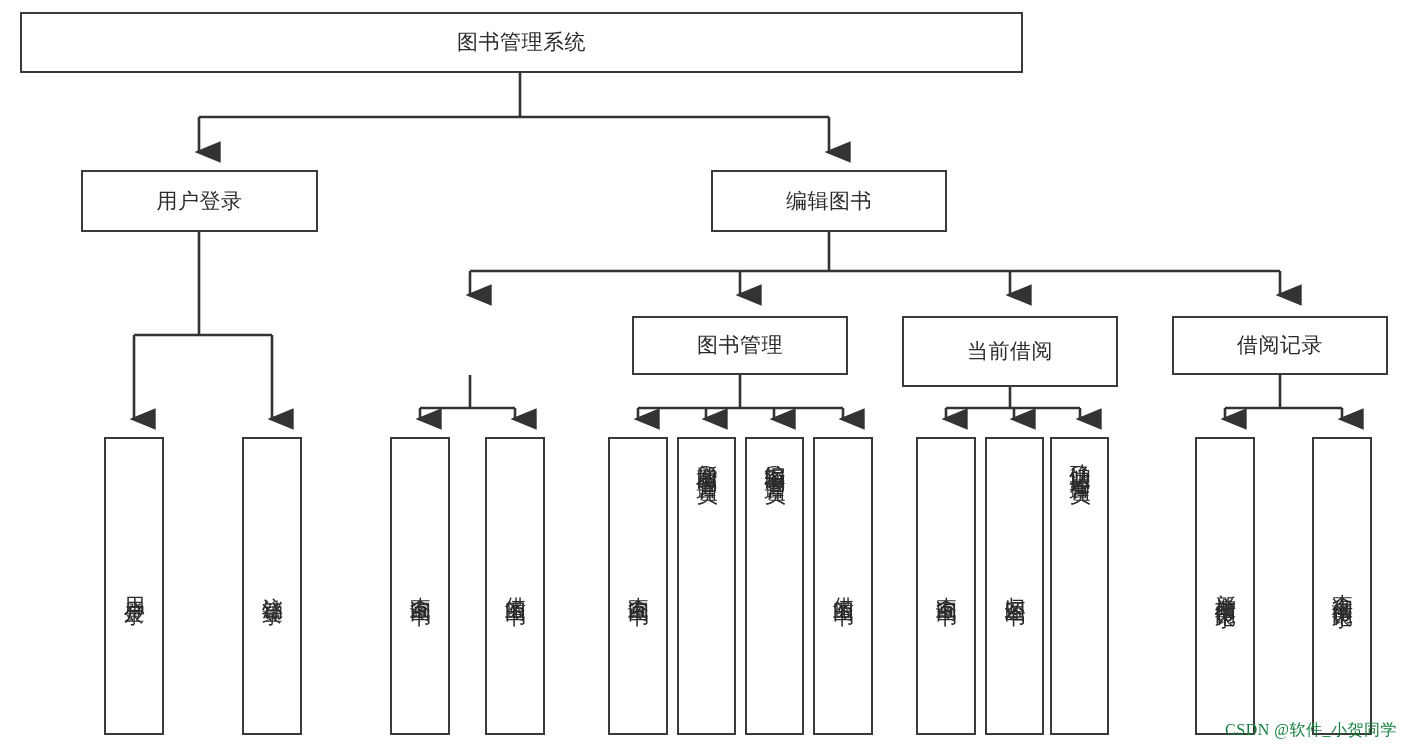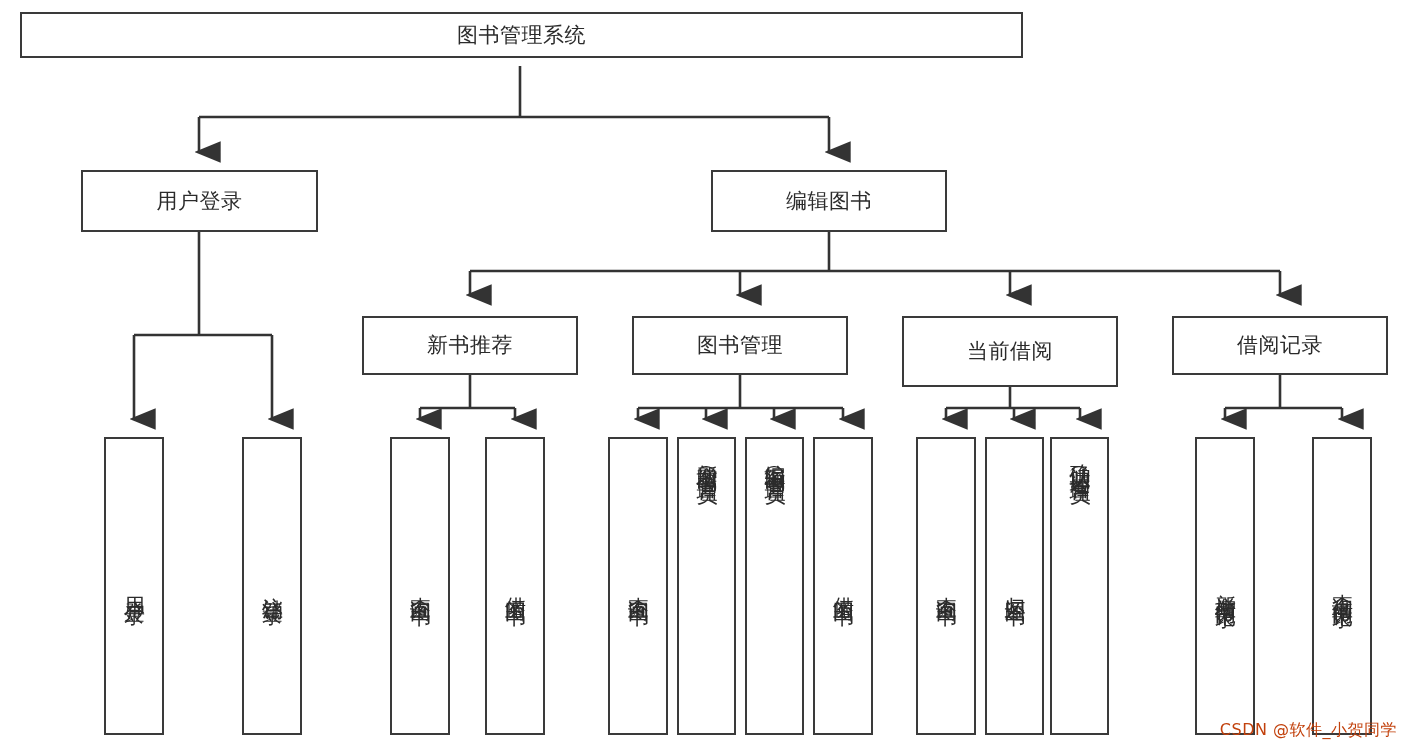--- a/index.html
+++ b/index.html
@@ -56,23 +56,24 @@
   }
   .node.leaf.centered {
     align-items: center;
     padding-top: 0;
   }
   .watermark {
     position: absolute;
     right: 8px;
     bottom: 6px;
     font-size: 16px;
-    color: #c2410c;
+    color: #15803d;
     letter-spacing: 0.5px;
     white-space: nowrap;
+    font-family: Liberation Serif, serif;
   }
 </style>
 </head>
 <body>
 
 <div id="canvas">
 
   <svg id="connectors" viewBox="0 0 1405 747">
     <defs>
       <marker id="arrow" viewBox="0 0 12 12" refX="6" refY="10" markerWidth="10" markerHeight="10" orient="auto-start-reverse">
@@ -116,34 +117,31 @@
       <path d="M 1014 408 L 1014 419" marker-end="url(#arrow)"></path>
       <path d="M 1080 408 L 1080 419" marker-end="url(#arrow)"></path>
 
       <path d="M 1280 375 L 1280 408"></path>
       <path d="M 1225 408 L 1342 408"></path>
       <path d="M 1225 408 L 1225 419" marker-end="url(#arrow)"></path>
       <path d="M 1342 408 L 1342 419" marker-end="url(#arrow)"></path>
     </g>
   </svg>
 
-  <div class="node" style="left:20px; top:12px; width:1003px; height:46px;">
+  <div class="node" style="left:20px; top:12px; width:1003px; height:61px;">
     <span class="node-label">图书管理系统</span>
   </div>
 
   <div class="node" style="left:81px; top:170px; width:237px; height:62px;">
     <span class="node-label">用户登录</span>
   </div>
   <div class="node" style="left:711px; top:170px; width:236px; height:62px;">
     <span class="node-label">编辑图书</span>
   </div>
 
-  <div class="node" style="left:362px; top:316px; width:216px; height:59px;">
-    <span class="node-label">新书推荐</span>
-  </div>
   <div class="node" style="left:632px; top:316px; width:216px; height:59px;">
     <span class="node-label">图书管理</span>
   </div>
   <div class="node" style="left:902px; top:316px; width:216px; height:71px;">
     <span class="node-label">当前借阅</span>
   </div>
   <div class="node" style="left:1172px; top:316px; width:216px; height:59px;">
     <span class="node-label">借阅记录</span>
   </div>
 

